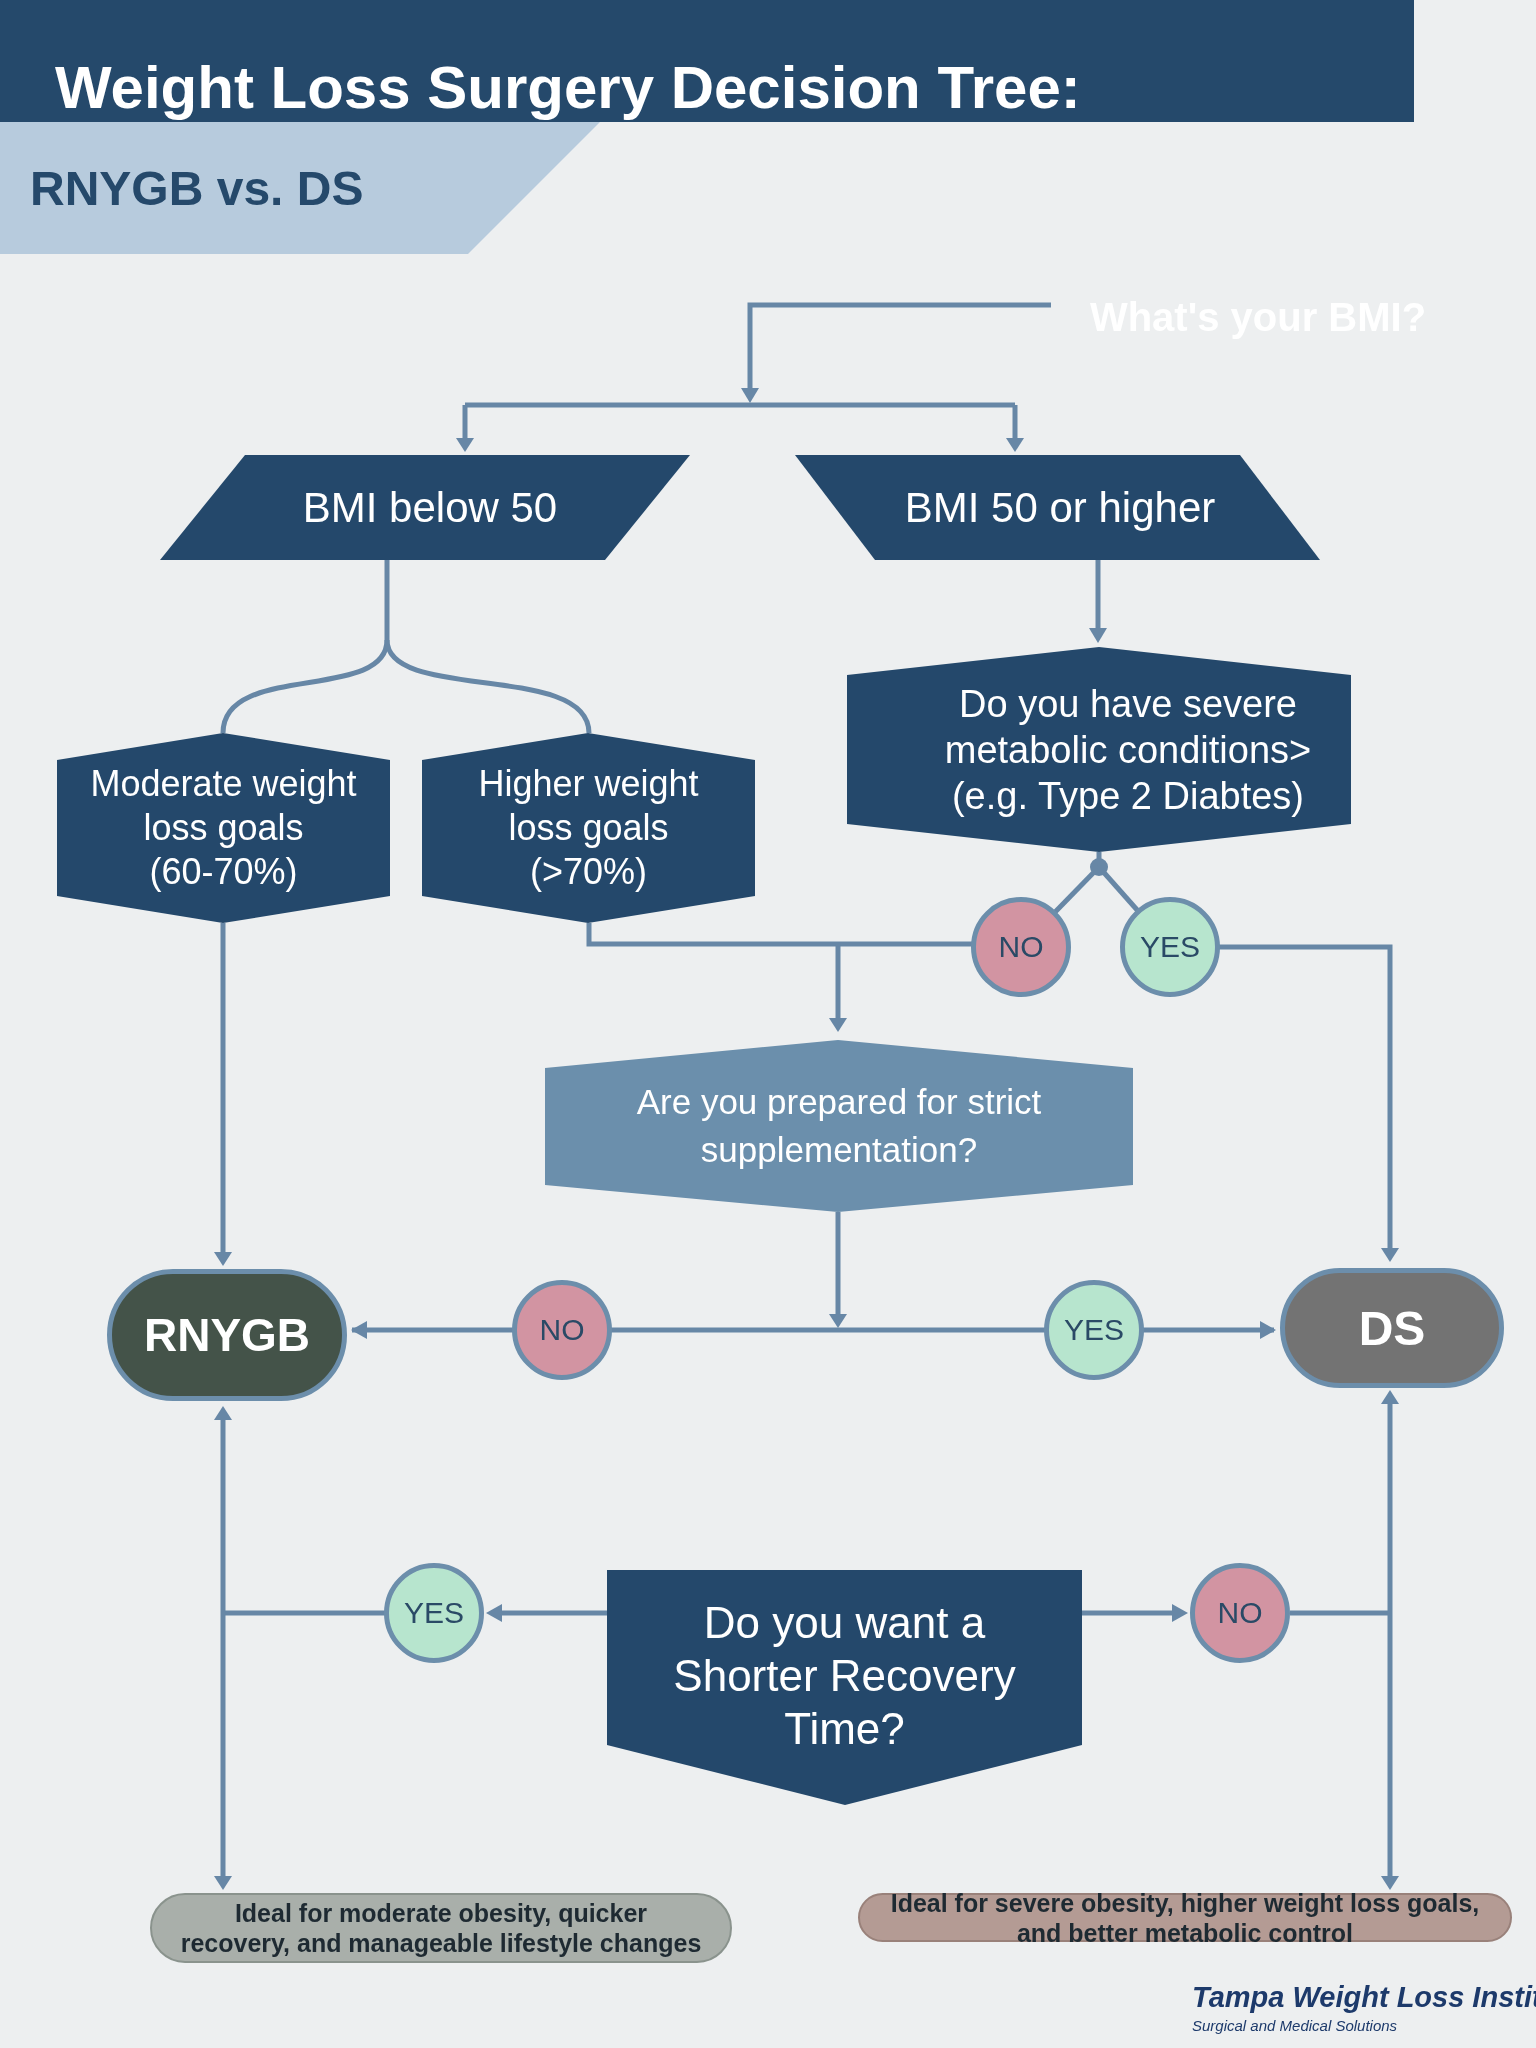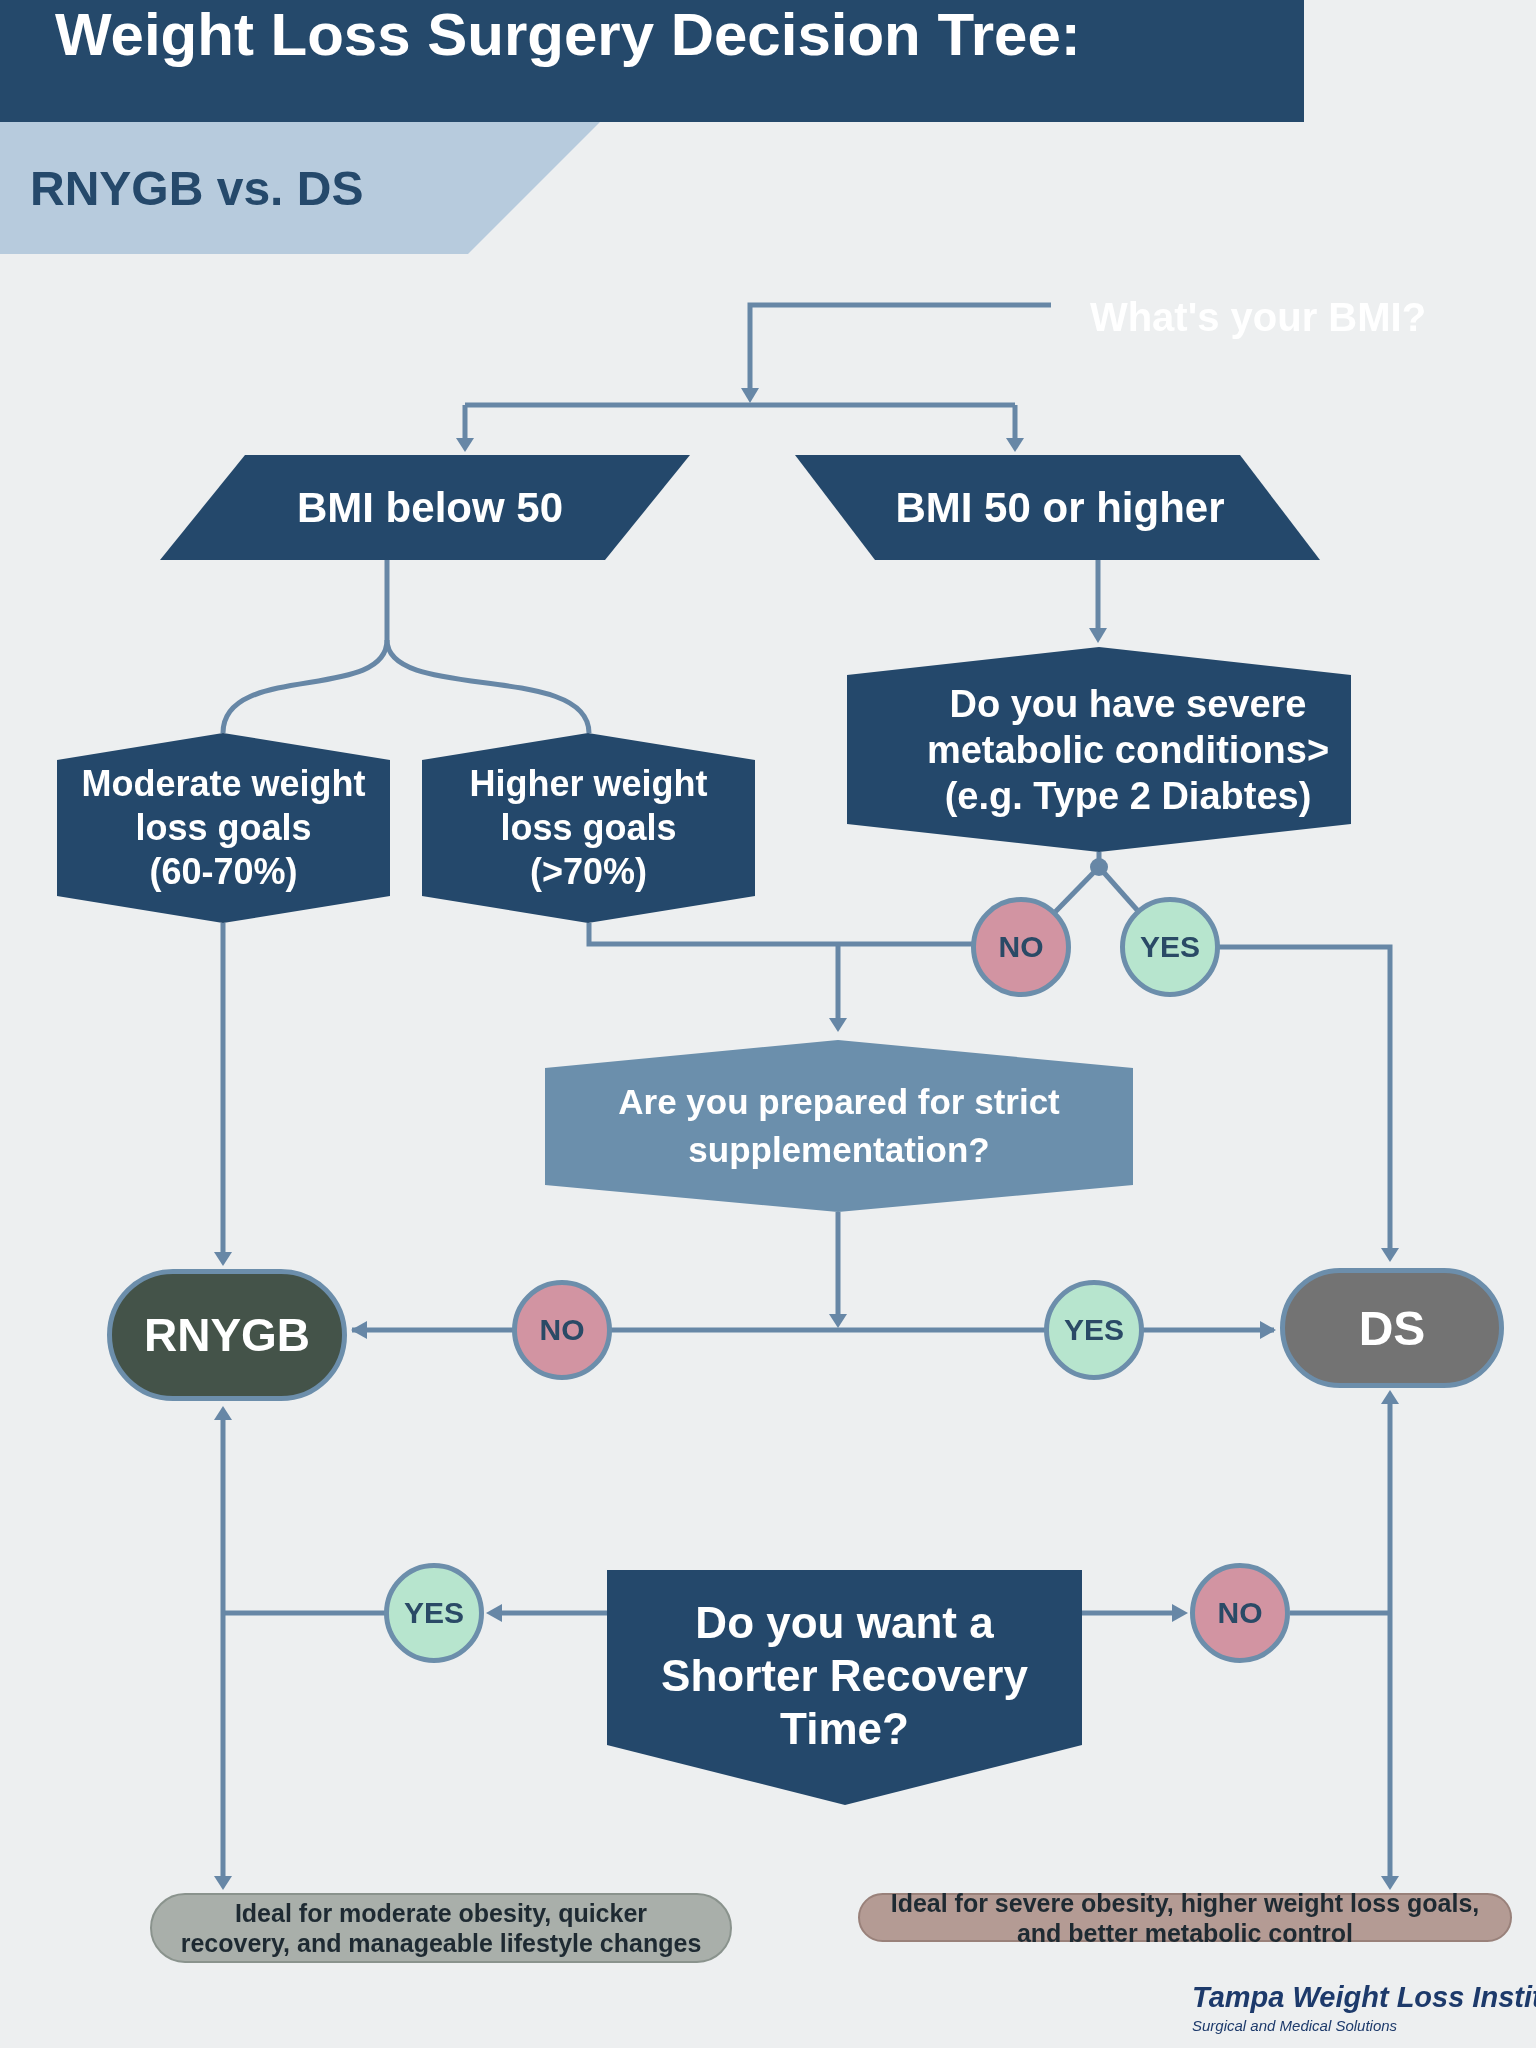--- a/index.html
+++ b/index.html
@@ -3,35 +3,35 @@
 <meta charset="utf-8">
 <style>
   html,body{margin:0;padding:0;}
   body{
     width:1536px;height:2048px;position:relative;overflow:hidden;
     background:#EDEFF0;
     font-family:"Liberation Sans", sans-serif;
   }
   .abs{position:absolute;}
   
-  .header-band{left:0;top:0;width:1304px;height:122px;background:#25496B;
-    display:flex;align-items:flex-start;z-index:3;}
+  .header-band{left:0;top:0;width:1414px;height:122px;background:#25496B;
+    display:flex;align-items:flex-end;z-index:3;}
   .header-band .title{color:#ffffff;font-size:60px;font-weight:bold;margin-left:55px;
     letter-spacing:0px;white-space:nowrap;}
   .sub-band{left:0;top:122px;width:1536px;height:132px;background:#B7CBDD;
     clip-path:polygon(0 0,600px 0,468px 100%,0 100%);display:flex;align-items:center;z-index:3;}
   .sub-band .subtitle{color:#25496B;font-size:48px;font-weight:bold;margin-left:30px;white-space:nowrap;}
   
   svg.wires{left:0;top:0;z-index:1;}
   svg.wires path{stroke:#6787A6;stroke-width:5;fill:none;}
   svg.wires polygon{fill:#6787A6;stroke:none;}
   svg.wires circle{fill:#6787A6;}
   
   .node{z-index:2;display:flex;align-items:center;justify-content:center;
-    color:#ffffff;text-align:center;font-weight:bold;}
+    color:#ffffff;text-align:center;}
   .pre{white-space:pre-line;}
   .navy{background:#24486B;}
   .slate{background:#6B8FAC;}
   .banner{left:980px;top:268px;width:556px;height:98px;
     clip-path:polygon(110px 0,100% 0,100% 100%,8px 100%);
     font-size:40px;font-weight:bold;}
   .pgram-left{left:160px;top:455px;width:540px;height:105px;
     clip-path:polygon(85px 0,530px 0,445px 100%,0 100%);font-size:42px;}
   .pgram-right{left:795px;top:455px;width:530px;height:105px;
     clip-path:polygon(0 0,445px 0,525px 100%,80px 100%);font-size:42px;}

